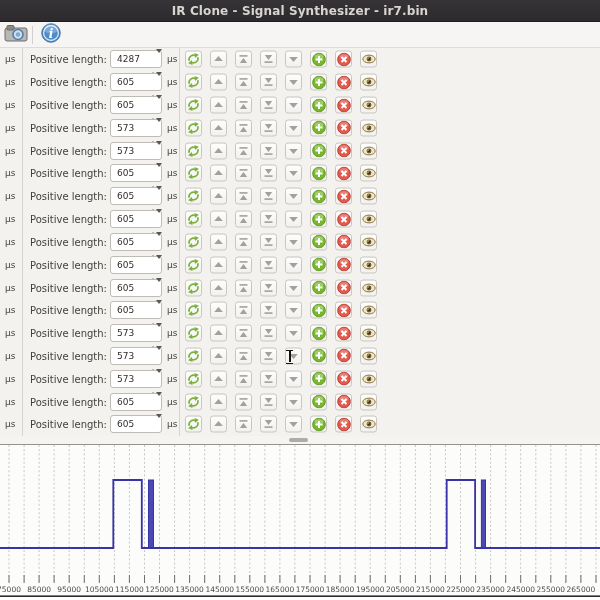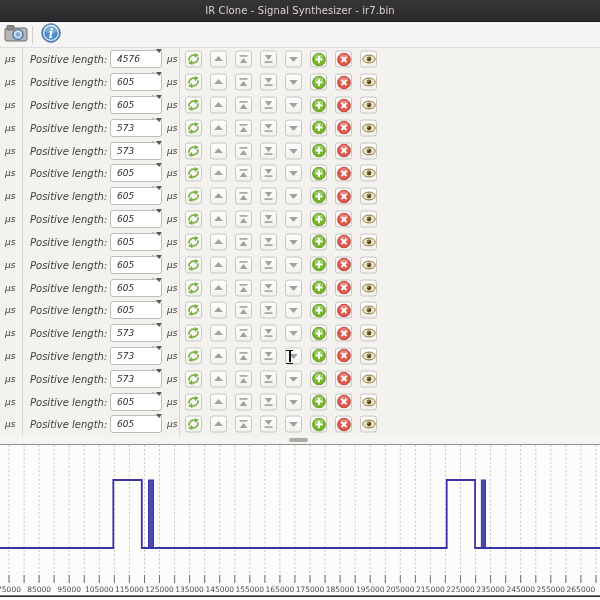--- a/index.html
+++ b/index.html
@@ -3,34 +3,34 @@
 <meta charset="utf-8">
 <style>
   * { margin:0; padding:0; box-sizing:border-box; }
   html,body { width:600px; height:600px; overflow:hidden; background:#ffffff;
               font-family:"DejaVu Sans", sans-serif; }
 
   
   .titlebar { height:22px; background:linear-gradient(#373437,#2d2a2d);
               border-bottom:1px solid #1f1d1f;
               display:flex; align-items:center; justify-content:center; }
-  .titlebar span { color:#d8d4d0; font-size:10px; font-weight:normal; letter-spacing:.1px; }
+  .titlebar span { color:#d8d4d0; font-size:12px; font-weight:bold; letter-spacing:.1px; }
 
   
   .toolbar { height:26px; background:#f6f5f3; border-bottom:1px solid #dedcd8;
              display:flex; align-items:center; padding-left:3px; }
   .toolbtn { width:26px; height:22px; display:flex; align-items:center; justify-content:center;
              border-radius:3px; }
   .tool-sep { width:1px; height:18px; background:#d2d0cc; margin:0 5px 0 3px; }
 
   
   .rows { position:relative; height:388px; background:#f3f2ef; overflow:hidden; }
   .rows .vsep1, .rows .vsep2 { position:absolute; top:0; bottom:0; width:1px; background:#d6d4d0; }
   .rows .vsep1 { left:22px; } .rows .vsep2 { left:179px; }
-  .sigrow { position:relative; height:22.82px;font-style:italic; }
+  .sigrow { position:relative; height:22.82px; }
   .sigrow .us-left { position:absolute; left:5px; top:50%; transform:translateY(-50%);
                      font-size:9px; color:#43413c; }
   .sigrow .rlabel  { position:absolute; left:30px; top:50%; transform:translateY(-50%);
                      font-size:10px; color:#43413c; }
   .spin { position:absolute; left:110px; top:50%; transform:translateY(-50%);
           width:52px; height:18px; background:#ffffff; border:1px solid #bfbcb7;
           border-radius:3px; }
   .spin .val { position:absolute; left:6px; top:0; line-height:16px; font-size:9px; color:#2f2d29; }
   .spin .arrows { position:absolute; right:4px; top:2px; width:7px; }
   .spin .arr-up   { width:0; height:0; border-left:3.5px solid transparent;
@@ -97,21 +97,21 @@
   </div>
 </div>
 
 <div class="rows">
   <div class="vsep1"></div>
   <div class="vsep2"></div>
 <div class="sigrow">
     <span class="us-left">µs</span>
     <span class="rlabel">Positive length:</span>
     <div class="spin">
-      <span class="val">4576</span>
+      <span class="val">4287</span>
       <span class="arrows">
         <span class="arr-up"></span>
         <span class="arr-down"></span>
       </span>
     </div>
     <span class="unit">µs</span>
     <div class="btns">
       <div class="ibtn">
         <span>
           <svg width="13" height="13" viewBox="0 0 13 13">

